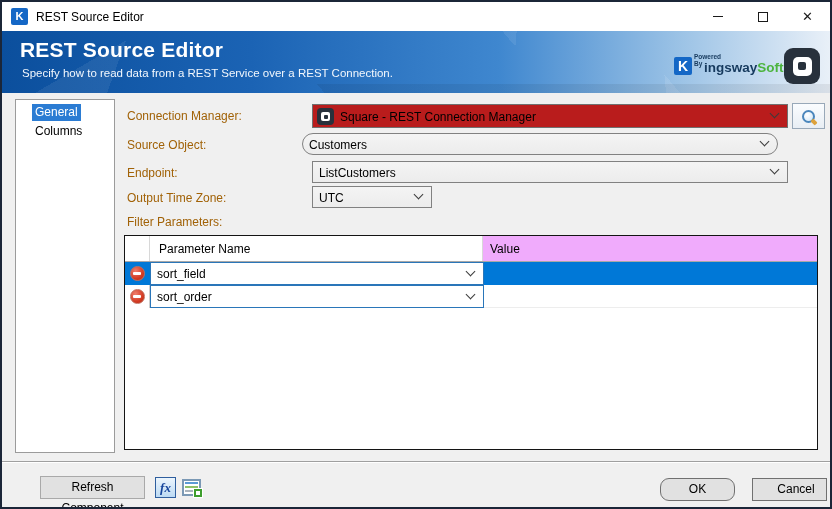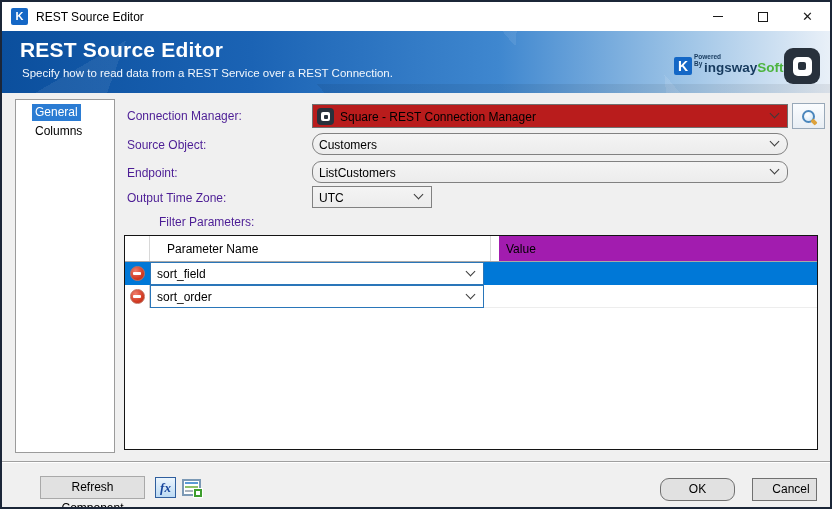--- a/index.html
+++ b/index.html
@@ -40,63 +40,63 @@
   .sq-logo { position:absolute; left:782px; top:17px; width:36px; height:36px; background:#28313c; border-radius:9px;
     display:flex; align-items:center; justify-content:center; }
   .sq-mid { width:19px; height:19px; background:#ffffff; border-radius:5px; display:flex; align-items:center; justify-content:center; }
   .sq-core { width:8px; height:8px; background:#28313c; border-radius:2px; }
   
   .sidebar { position:absolute; left:13px; top:97px; width:100px; height:354px; background:#fff; border:1px solid #9b9b9b; padding:3px 0 0 6px; }
   .side-item { display:inline-block; font-size:12px; color:#000; padding:1px 3px; margin-bottom:1px; }
   .side-item.selected { background:#2b7cd3; color:#fff; }
   .sidebar .row { line-height:15px;padding-left:10px; }
   
-  .flabel { position:absolute; font-size:12px; color:#4c1d95; }
+  .flabel { position:absolute; font-size:12px; color:#a16207; }
   .combo { position:absolute; height:22px; background:linear-gradient(#f4f4f4,#ececec); border:1px solid #818181; font-size:12px; color:#000; }
   .combo .txt { position:absolute; left:6px; top:4px; white-space:nowrap; }
   .chev { position:absolute; right:9px; top:50%; width:7px; height:7px; margin-top:-6px;
     border-right:1.4px solid #3c3c3c; border-bottom:1.4px solid #3c3c3c; transform:rotate(45deg); }
   .combo-cm { left:310px; top:102px; width:476px; height:24px; background:#b91c1c; border:1px solid #707070; }
   .combo-cm .txt { left:27px; top:5px; }
   .cm-ico { position:absolute; left:4px; top:3px; width:17px; height:17px; background:#28313c; border-radius:4px;
     display:flex; align-items:center; justify-content:center; }
   .cm-ico .w { width:9px; height:9px; background:#fff; border-radius:2px; display:flex; align-items:center; justify-content:center; }
   .cm-ico .c { width:4px; height:4px; background:#28313c; border-radius:1px; }
   .mag-btn { position:absolute; left:790px; top:101px; width:33px; height:26px; background:linear-gradient(#fafcfe,#e8eef4);
     border:1px solid #98a8b8; display:flex; align-items:center; justify-content:center; }
   .mag-circle { position:relative; width:13px; height:13px; border:2px solid #4a86bc; border-radius:50%;
     background:radial-gradient(circle at 35% 30%, #ffffff, #cfe6f7); }
   .mag-circle::after { content:""; position:absolute; right:-4px; bottom:-3px; width:6px; height:4px;
     background:#dda23c; transform:rotate(45deg); border-radius:1px; }
   
   .ptable { position:absolute; left:122px; top:233px; width:694px; height:215px; background:#fff; border:1px solid #141414; }
-  .thead { display:flex; height:26px; border-bottom:1px solid #a8a8a8;gap:8px; }
+  .thead { display:flex; height:26px; border-bottom:1px solid #a8a8a8; }
   .th { font-size:12px; color:#000; padding-top:6px; }
   .th-icon { width:25px; border-right:1px solid #d8d8d8; }
   .th-param { width:333px; padding-left:9px; border-right:1px solid #d8d8d8; }
-  .th-value { flex:1; background:#a21caf; padding-left:7px; }
+  .th-value { flex:1; background:#f0abfc; padding-left:7px; }
   .t-row { display:flex; height:23px; position:relative; }
   .t-row .cell-icon { width:25px; display:flex; align-items:center; justify-content:center; border-right:1px solid #cfcfcf; }
   .t-row .cell-param { width:333px; position:relative; }
   .t-row .cell-value { flex:1; border-bottom:1px solid #ededed; }
   .t-row.selected { background:#0078d7; }
   .t-row.selected .cell-icon { border-right-color:#0078d7; }
   .t-row.selected .cell-value { border-bottom:none; }
   .row-combo { position:absolute; left:0; top:0; width:334px; height:23px; background:#fff; border:1px solid #2a76b9; }
   .row-combo .combo-text { position:absolute; left:6px; top:4px; font-size:12px; color:#000; white-space:nowrap; }
   .remove-icon { position:relative; width:15px; height:15px; border-radius:50%;
     background:radial-gradient(circle at 35% 30%, #f07f6d, #d33a22 62%, #b22a14); border:1px solid #c2705f; }
   .remove-icon::after { content:""; position:absolute; left:2.5px; top:5.2px; width:8px; height:2.8px; background:#fff; border-radius:1px; }
   
   .footer-sep { position:absolute; left:0; top:459px; width:828px; border-top:1px solid #9f9f9f; border-bottom:1px solid #ffffff; }
   .btn { position:absolute; height:23px; background:#e1e1e1; border:1px solid #707070; font-size:12px; color:#000;
     text-align:center; line-height:21px; }
   .btn-refresh { left:38px; top:474px; width:105px; border:1px solid #a9a9a9; }
   .btn-ok { left:658px; top:476px; width:75px;border-radius:9px; }
-  .btn-cancel { left:750px; top:476px; width:65px;padding-left:13px; }
+  .btn-cancel { left:750px; top:476px; width:75px;padding-left:13px; }
   .fx-btn { position:absolute; left:153px; top:475px; width:21px; height:21px;
     background:linear-gradient(#ecf5fd,#bcdaf3); border:1px solid #2f5e9e; text-align:center; }
   .fx-btn .fx { font-family:"Liberation Serif", "DejaVu Serif", serif; font-style:italic; font-weight:bold;
     font-size:13px; color:#16459c; line-height:19px; }
   .grid-btn { position:absolute; left:179px; top:475px; width:21px; height:21px; display:flex; align-items:center; justify-content:center; }
   .grid-ico { position:relative; width:19px; height:17px; background:#fff; border:2px solid #7b99b5; }
   .grid-ico .bar { position:absolute; left:1px; right:1px; height:2px; }
   .grid-ico .b1 { top:1px; background:#5b9bd5; }
   .grid-ico .b2 { top:5px; background:#8fc16a; }
   .grid-ico .b3 { top:9px; background:#aab4bd; }
@@ -143,41 +143,41 @@
   <div class="sidebar">
     <div class="row"><span class="side-item selected">General</span></div>
 
     <div class="row"><span class="side-item">Columns</span></div>
   </div>
 
   <div class="flabel" style="left:125px; top:107px;">Connection Manager:</div>
   <div class="flabel" style="left:125px; top:136px;">Source Object:</div>
   <div class="flabel" style="left:125px; top:164px;">Endpoint:</div>
   <div class="flabel" style="left:125px; top:189px;">Output Time Zone:</div>
-  <div class="flabel" style="left:125px; top:213px;margin-left:32px;">Filter Parameters:</div>
+  <div class="flabel" style="left:125px; top:213px;">Filter Parameters:</div>
 
   <div class="combo combo-cm">
     <span class="cm-ico">
         <span class="w">
           <span class="c"></span>
         </span>
       </span>
     <span class="txt">Square - REST Connection Manager</span>
     <span class="chev"></span>
   </div>
   <div class="mag-btn">
     <span class="mag-circle"></span>
   </div>
 
-  <div class="combo" style="left:310px; top:131px; width:476px;border-radius:11px;">
+  <div class="combo" style="left:300px; top:131px; width:476px;border-radius:11px;">
     <span class="txt">Customers</span>
     <span class="chev"></span>
   </div>
 
-  <div class="combo" style="left:310px; top:159px; width:476px;border-radius:9px;">
+  <div class="combo" style="left:310px; top:159px; width:476px;">
     <span class="txt">ListCustomers</span>
     <span class="chev"></span>
   </div>
 
   <div class="combo" style="left:310px; top:184px; width:120px;">
     <span class="txt">UTC</span>
     <span class="chev"></span>
   </div>
 
   <div class="ptable">

